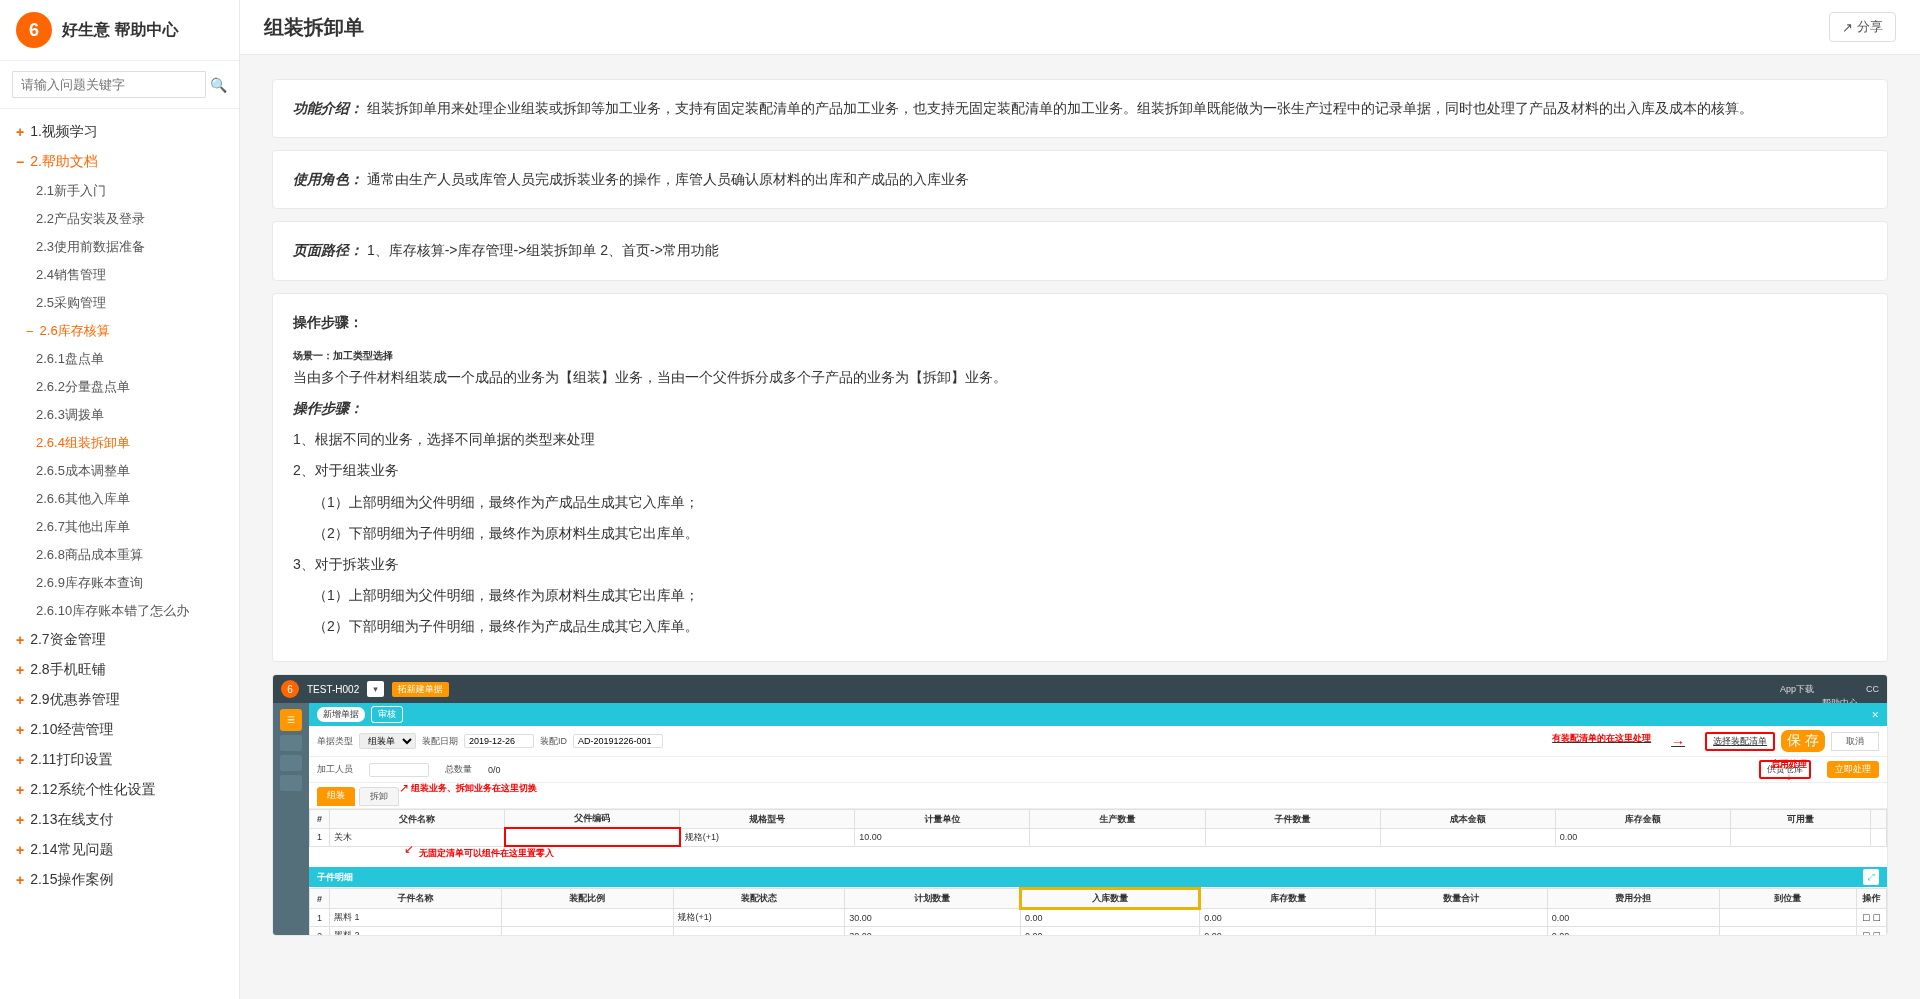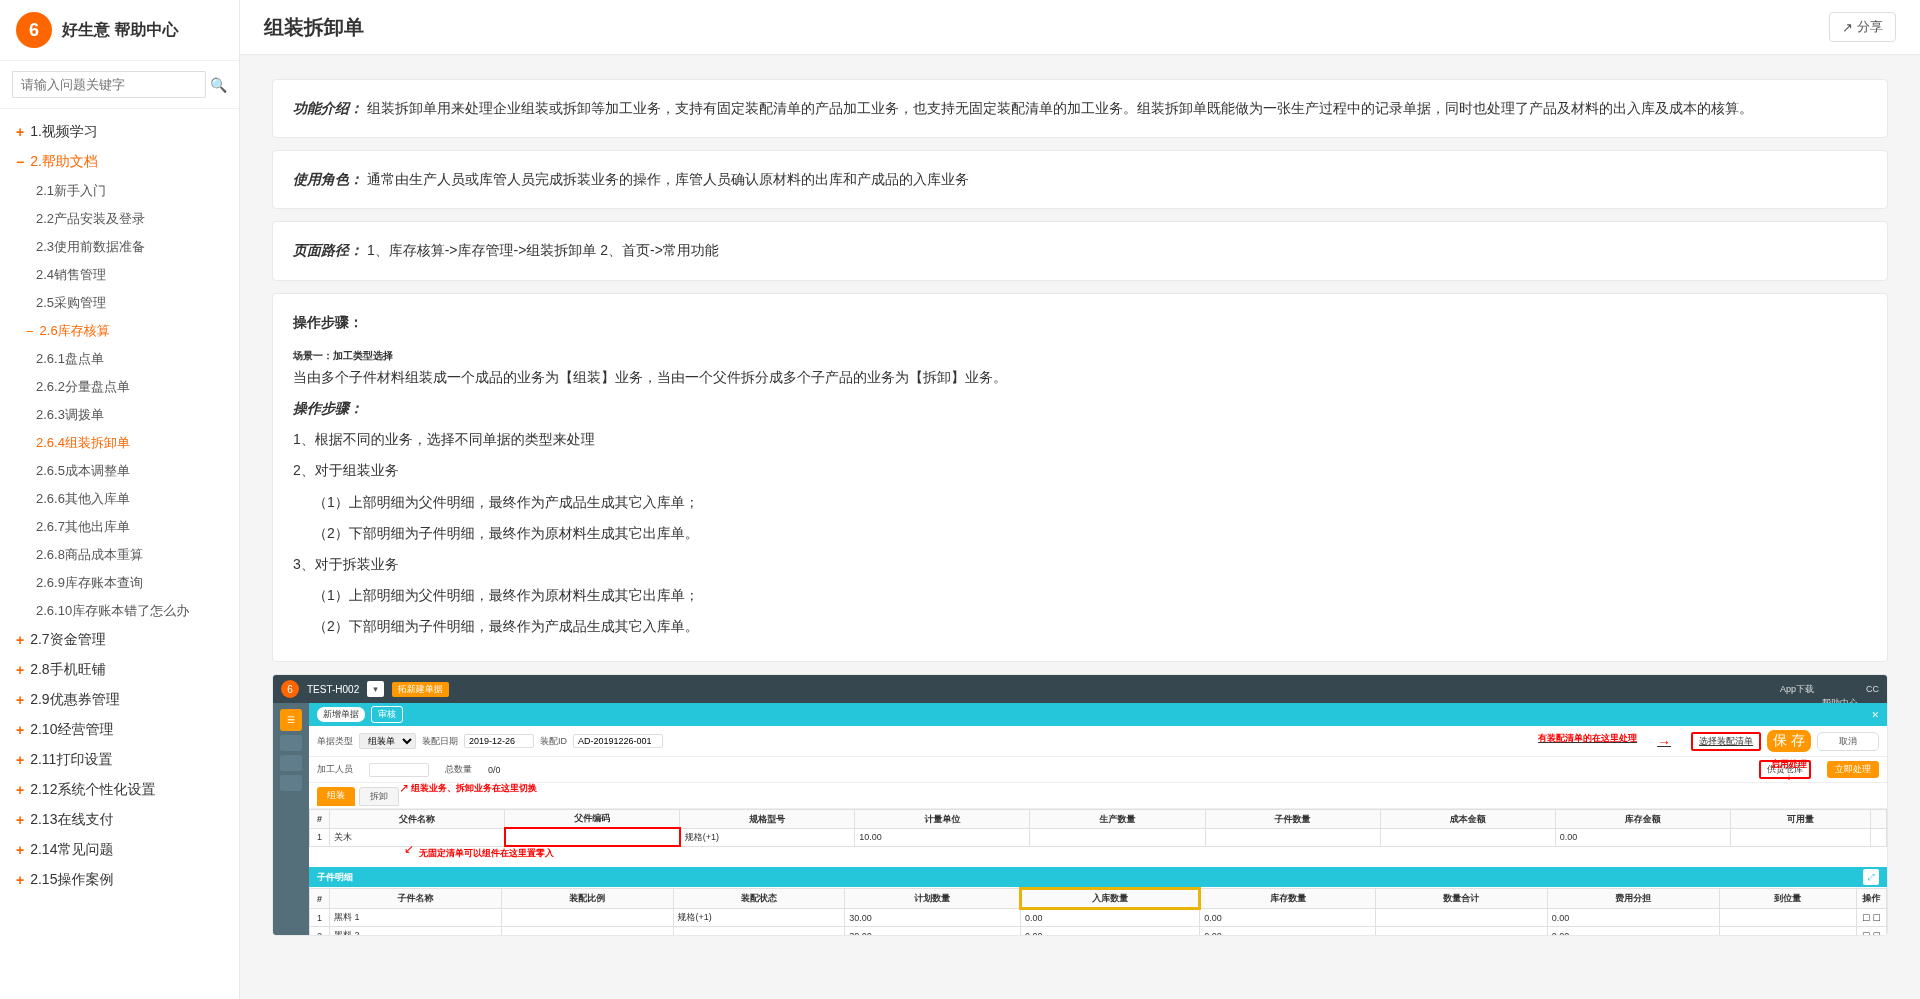--- a/index.html
+++ b/index.html
@@ -367,21 +367,21 @@
               <span style="font-size:9px;color:#555;">装配ID</span>
               <input style="font-size: 9px; border: 1px solid rgb(221, 221, 221); border-radius: 2px; padding: 1px 4px; width: 90px;" value="AD-20191226-001">
               <div style="flex:1;"></div>
 
               <div style="position:relative;display:flex;gap:20px;text-decoration:underline;">
                 <span style="font-size:9px;color:red;font-weight:bold;">有装配清单的在这里处理</span>
                 <span style="color:red;font-size:14px;">→</span>
                 <div style="border:2px solid red;border-radius:2px;padding:1px 6px;background:#fff;font-size:9px;">选择装配清单</div>
               </div>
               <button style="background:#ff9800;color:#fff;border:none;border-radius:7px;padding:2px 6px;font-size:14px;">保 存</button>
-              <button style="background:#fff;color:#555;border:1px solid #ddd;border-radius:5px;padding:2px 21px;font-size:9px;">取消</button>
+              <button style="background:#fff;color:#555;border:1px solid #ddd;border-radius:0;padding:2px 14px;font-size:9px;">取消</button>
             </div>
 
             <div style="background:#fff;padding:3px 8px;display:flex;align-items:center;gap:16px;border-bottom:1px solid #eee;position:relative;">
               <span style="font-size:9px;color:#555;">加工人员</span>
               <input style="font-size: 9px; border: 1px solid rgb(221, 221, 221); border-radius: 2px; padding: 1px 4px; width: 60px;">
               <span style="font-size:9px;color:#555;">总数量</span>
               <span style="font-size:9px;color:#333;">0/0</span>
               <div style="flex:1;"></div>
 
               <div style="position:absolute;right:80px;display:flex;flex-direction:column;align-items:center;">

